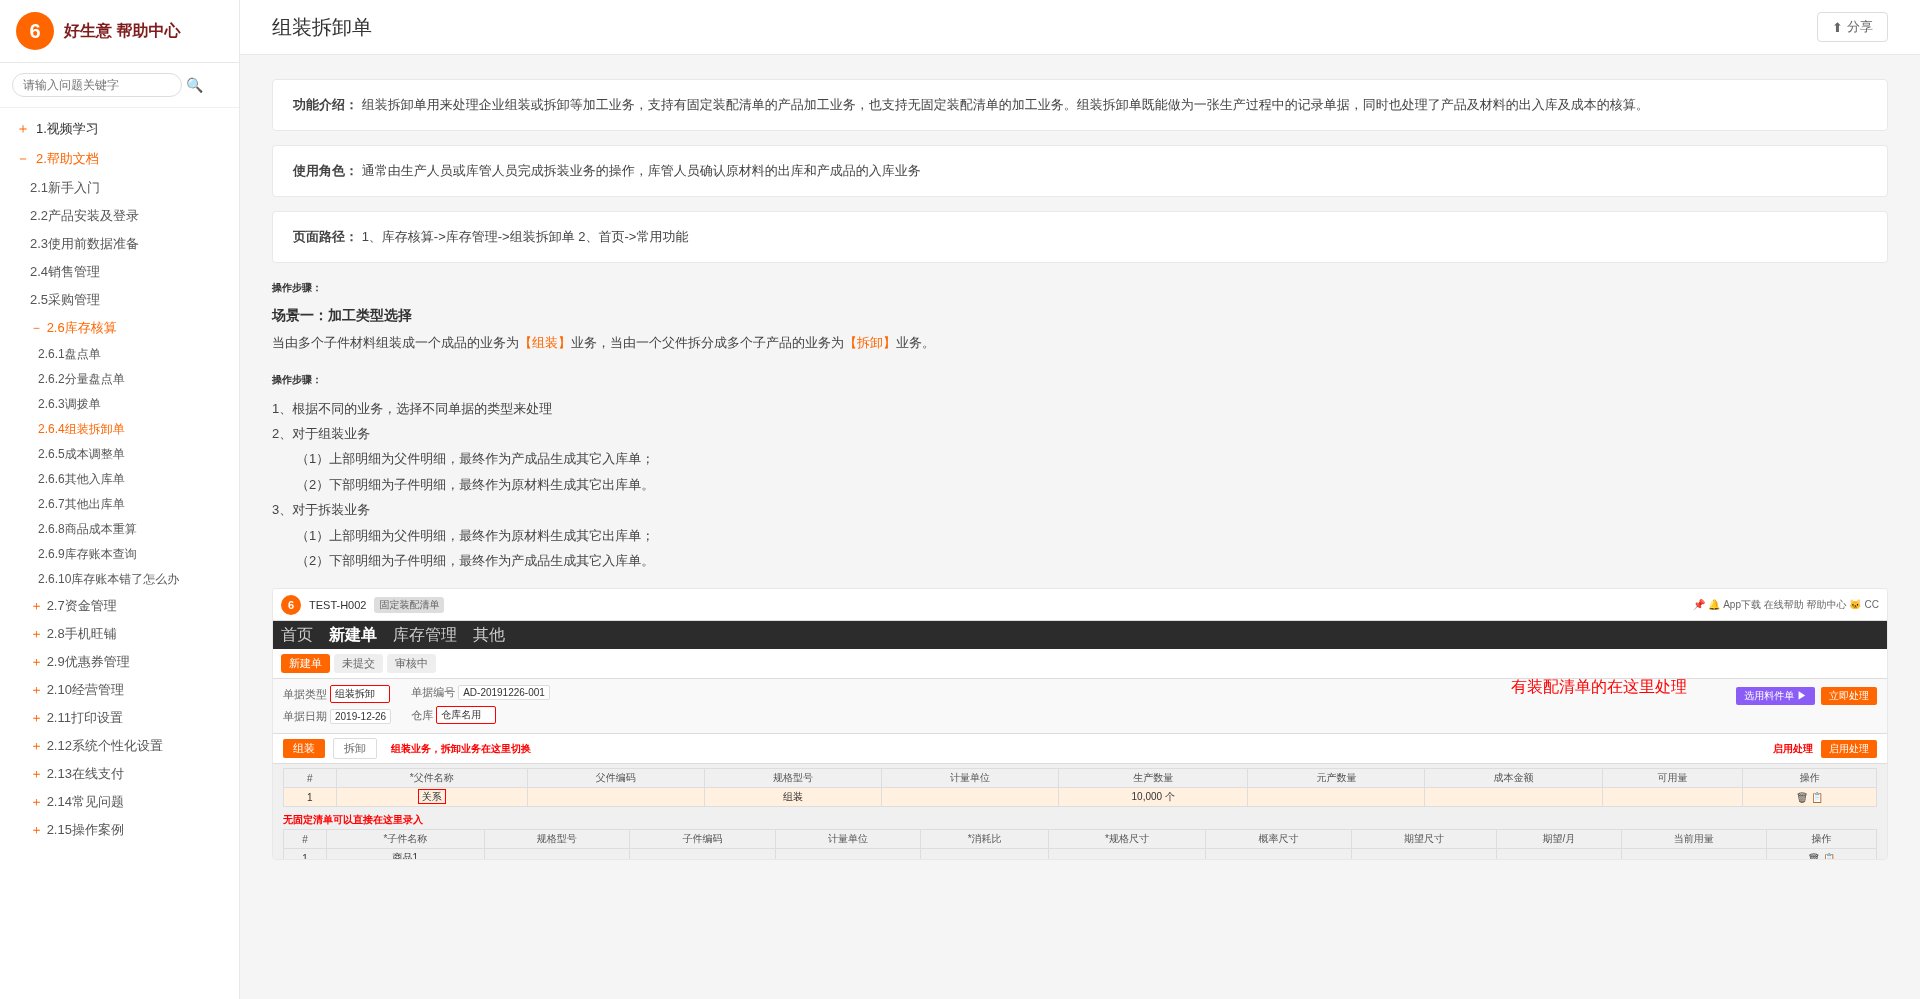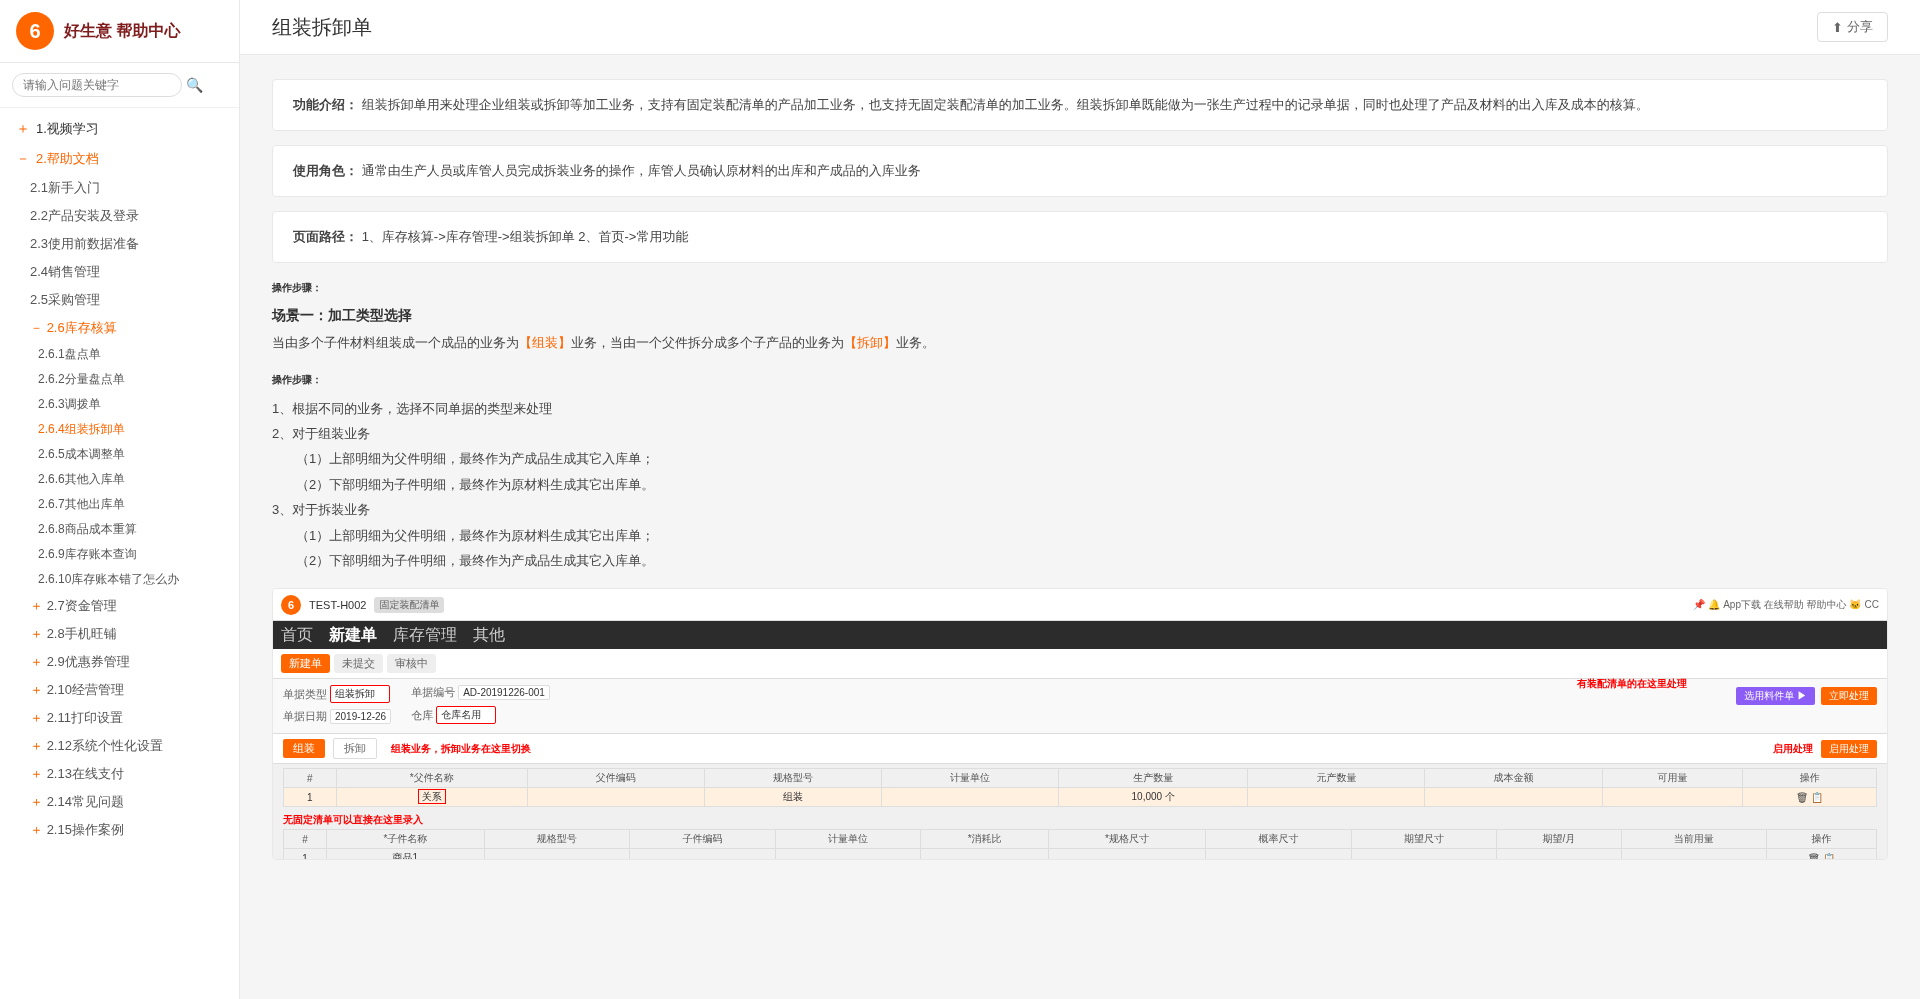--- a/index.html
+++ b/index.html
@@ -436,21 +436,21 @@
               <label>仓库</label>
               <span class="mock-input red-border">仓库名用</span>
             </div>
           </div>
           <div style="flex:1;"></div>
           <div style="display:flex;align-items:flex-start;gap:6px;margin-top:2px;">
             <button class="mock-green-btn">选用料件单 ▶</button>
             <button class="mock-orange-btn">立即处理</button>
           </div>
 
-          <div style="position:absolute;top:-2px;right:200px;color:#f00;font-size:10px;font-weight:bold;text-align:center;">有装配清单的在这里处理</div>
+          <div style="position:absolute;top:-2px;right:200px;color:#f00;font-size:16px;font-weight:normal;text-align:center;">有装配清单的在这里处理</div>
         </div>
 
         <div style="background:#fff;padding:4px 10px;border-bottom:1px solid #ddd;display:flex;align-items:center;gap:8px;position:relative;">
           <button class="mock-type-btn-active">组装</button>
           <button class="mock-type-btn">拆卸</button>
           <span style="color:#f00;font-size:10px;font-weight:bold;margin-left:6px;">组装业务，拆卸业务在这里切换</span>
           <span style="flex:1;"></span>
           <span style="color:#f00;font-size:10px;font-weight:bold;">启用处理</span>
           <button class="mock-orange-btn">启用处理</button>
         </div>

